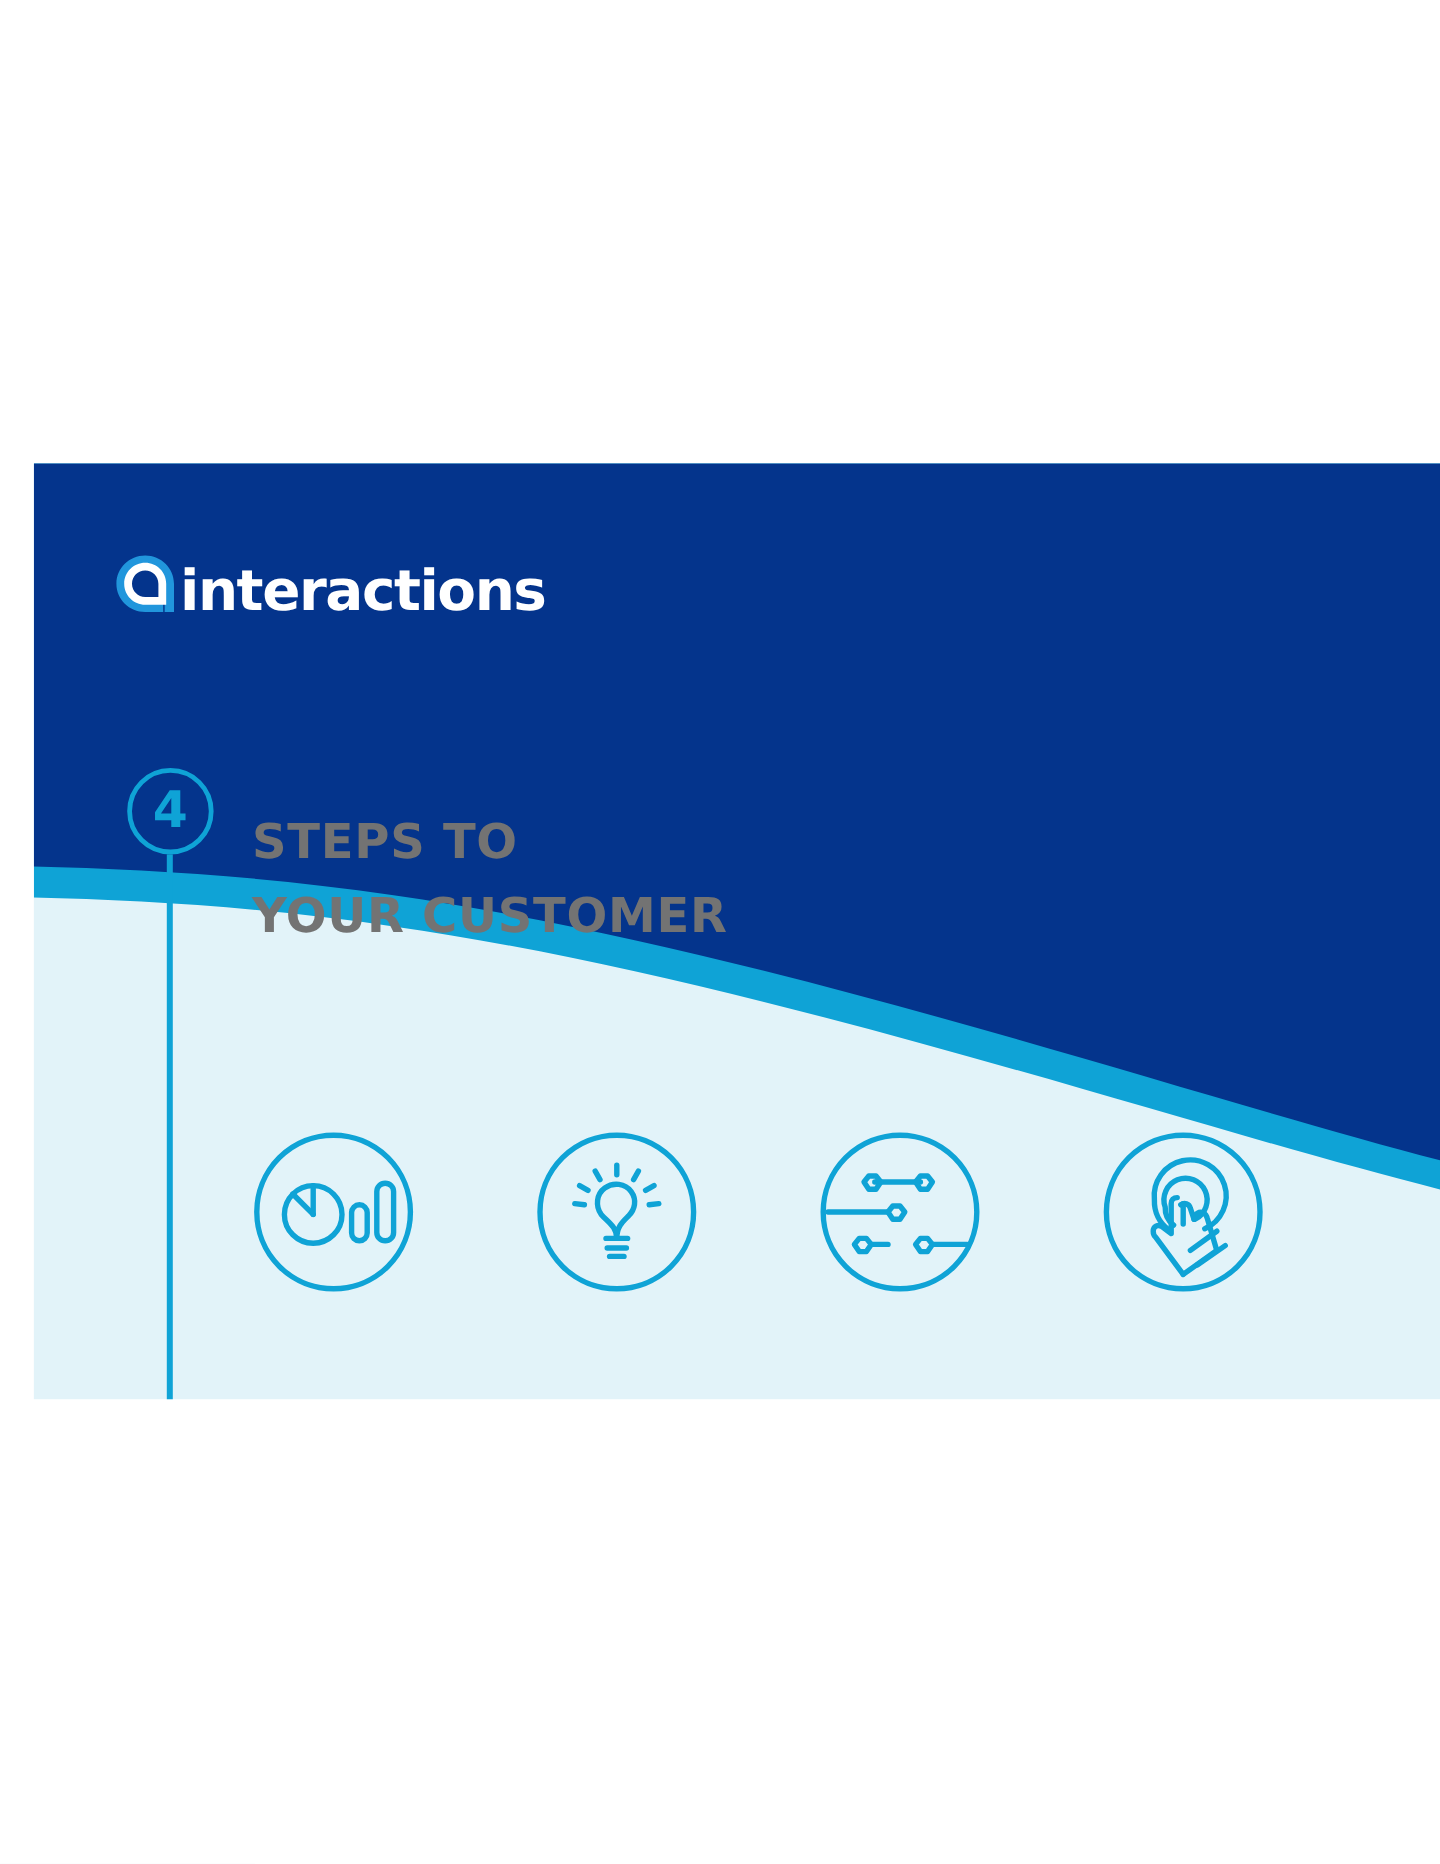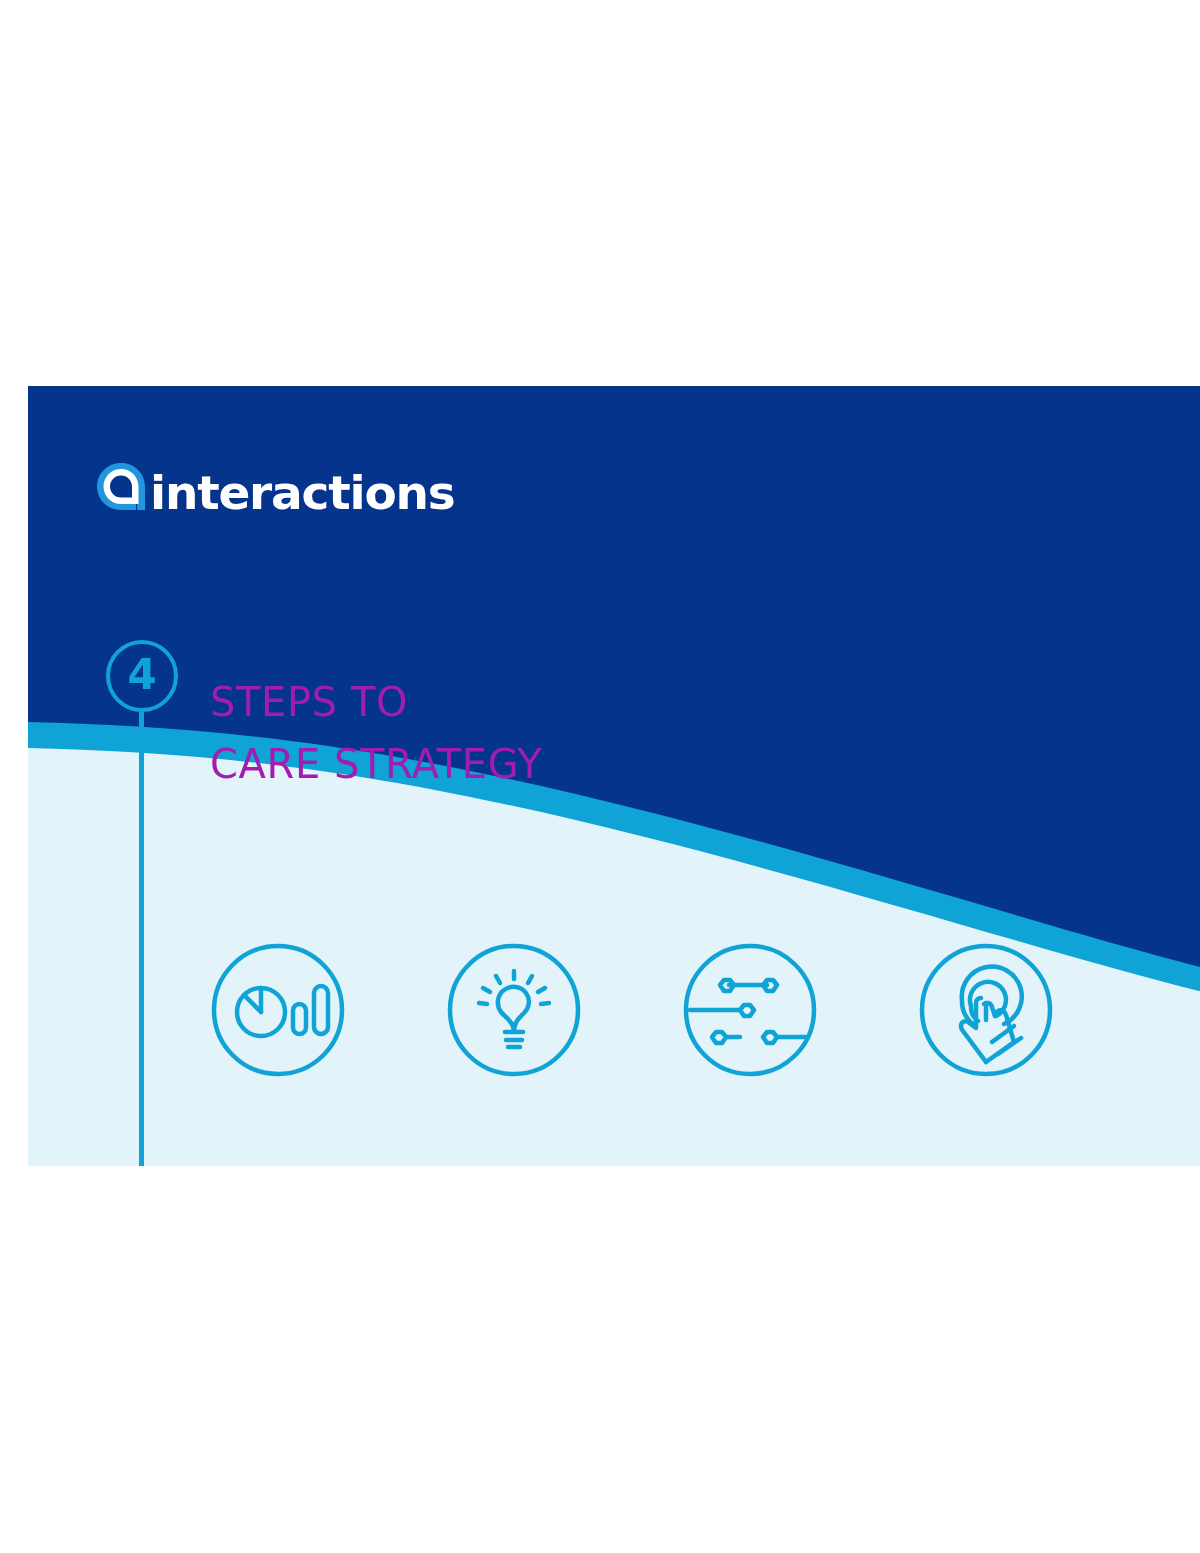--- a/index.html
+++ b/index.html
@@ -99,23 +99,23 @@
     height: 708px;
     background: #0FA3D6;
   }
 
   
   .heading {
     position: absolute;
     left: 182px;
     top: 258px;
     width: 620px;
-    color: #a21caf;
+    color: #737373;
     font-size: 40px;
-    font-weight: 400;
+    font-weight: 700;
     line-height: 62px;
     letter-spacing: 0.6px;
     font-family: "DejaVu Sans", sans-serif;
     text-transform: uppercase;
   }
   .heading-line { display: block; white-space: nowrap; }
 
   
   .icon-row {
     position: absolute;
@@ -157,21 +157,21 @@
 
     <div class="badge-wrap">
       <div class="badge">
         <span class="badge-num">4</span>
       </div>
       <div class="badge-stem"></div>
     </div>
 
     <h1 class="heading">
       <span class="heading-line">STEPS TO</span>
-      <span class="heading-line">CARE STRATEGY</span>
+      <span class="heading-line">YOUR CUSTOMER</span>
     </h1>
 
     <div class="icon-row">
 
       <div class="icon-badge">
         <svg viewBox="0 0 136 136" aria-hidden="true" fill="none" stroke="#0FA3D6" stroke-width="4.5" stroke-linecap="round" stroke-linejoin="round">
           <circle cx="68" cy="68" r="64"></circle>
           <circle cx="51" cy="70" r="24"></circle>
           <path d="M51 70 L51 46"></path>
           <path d="M51 70 L34 53"></path>

